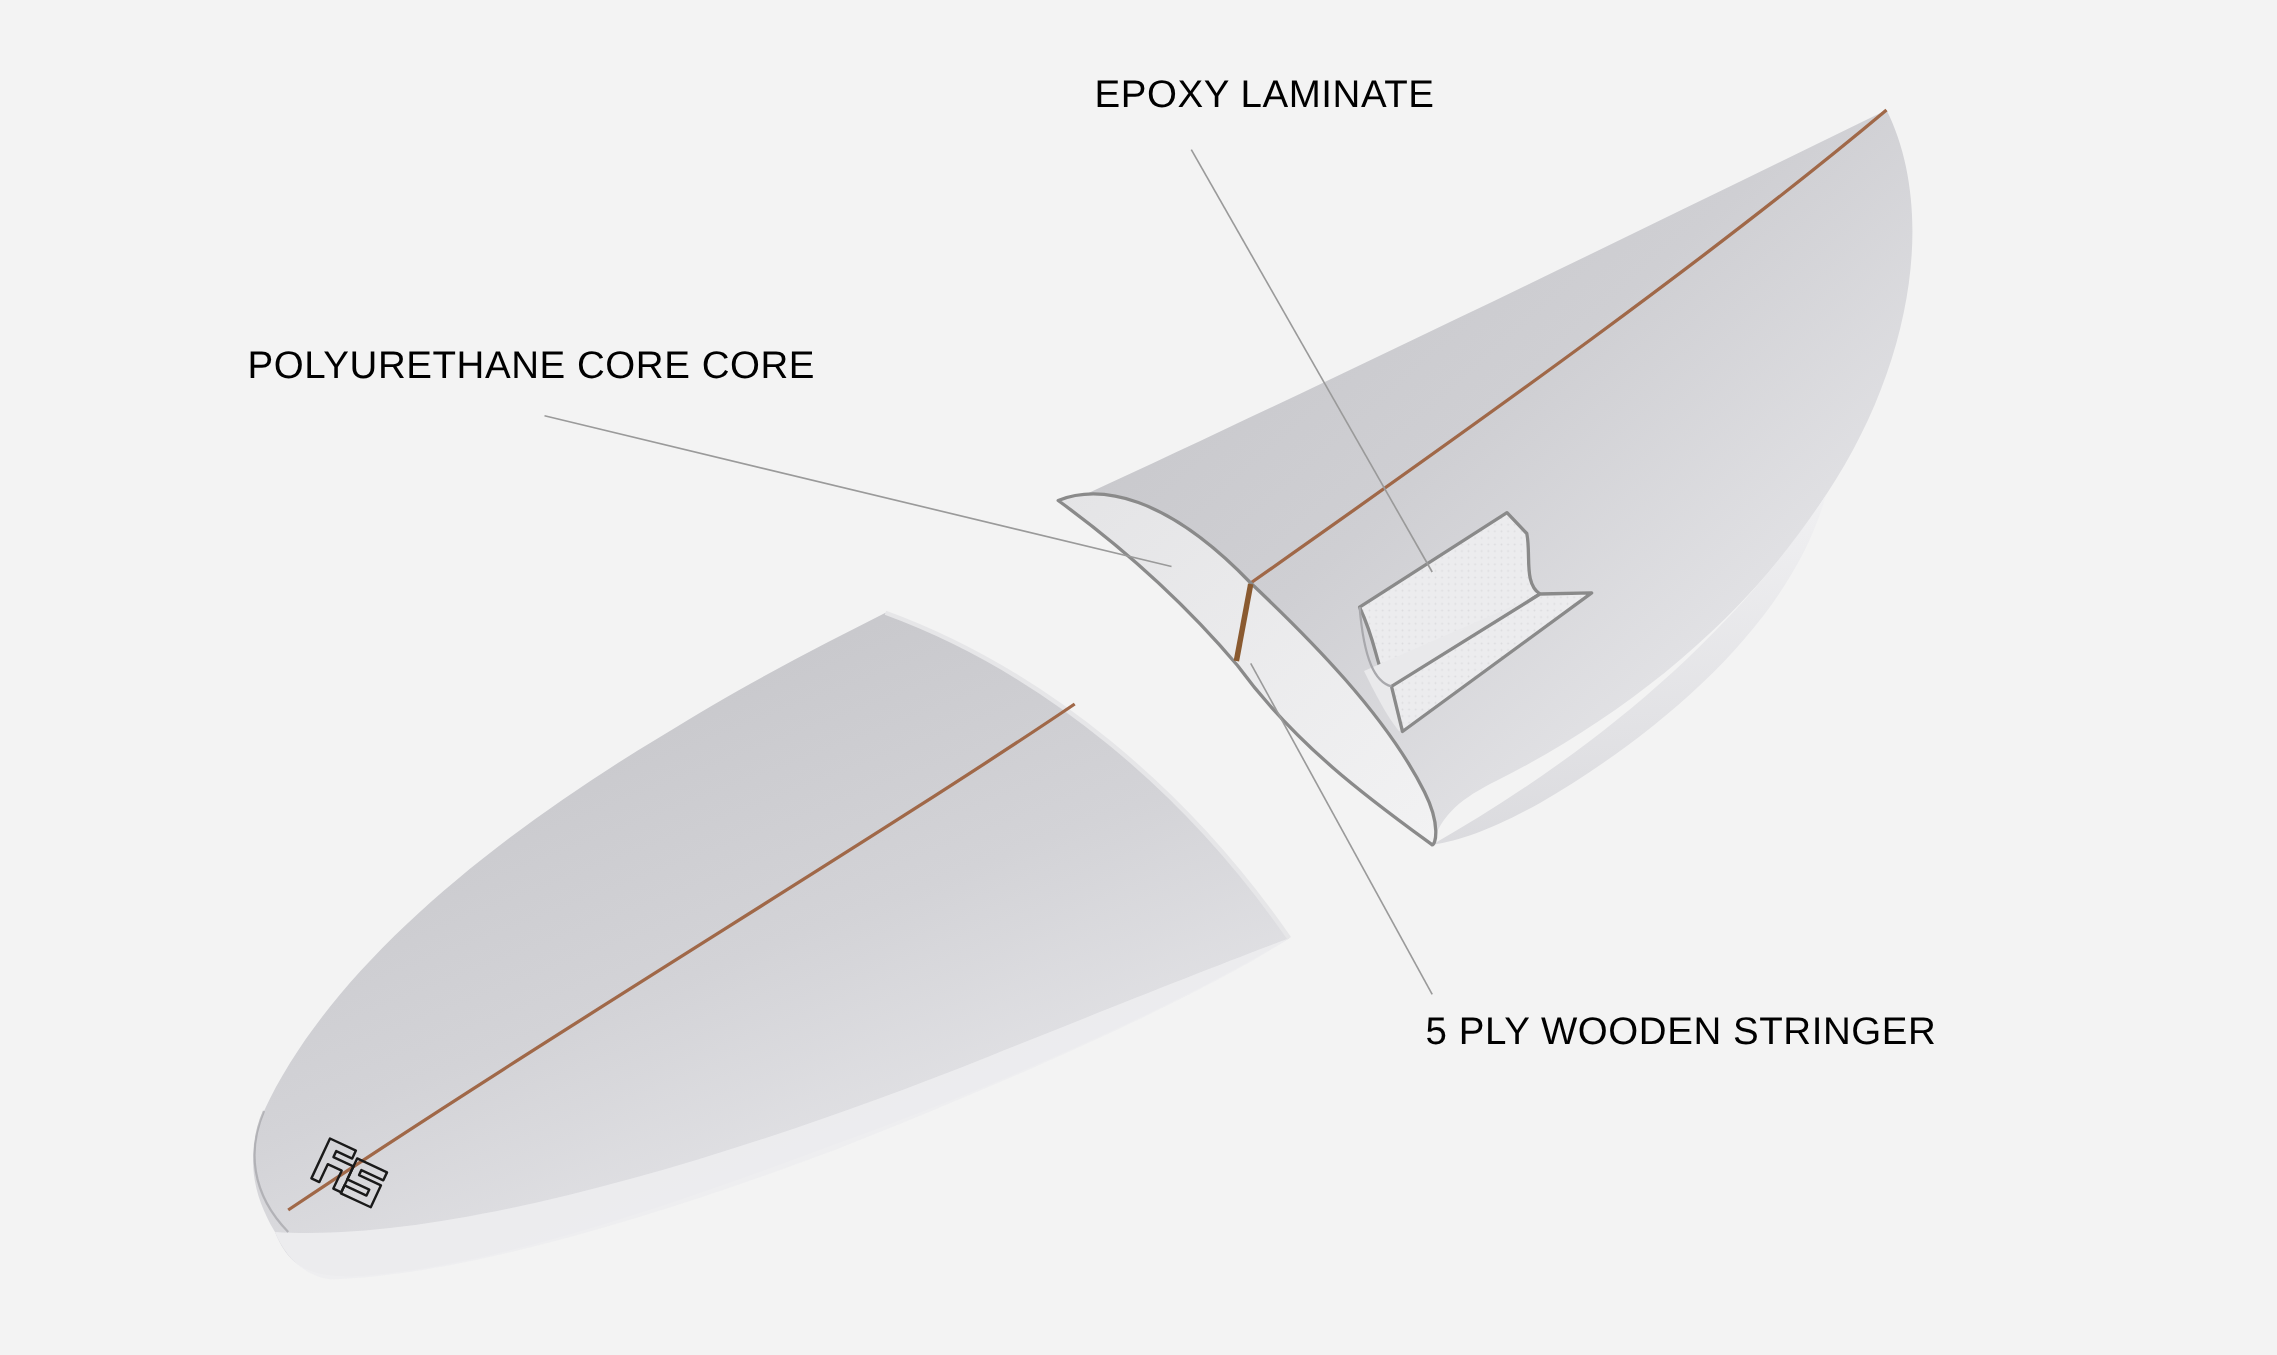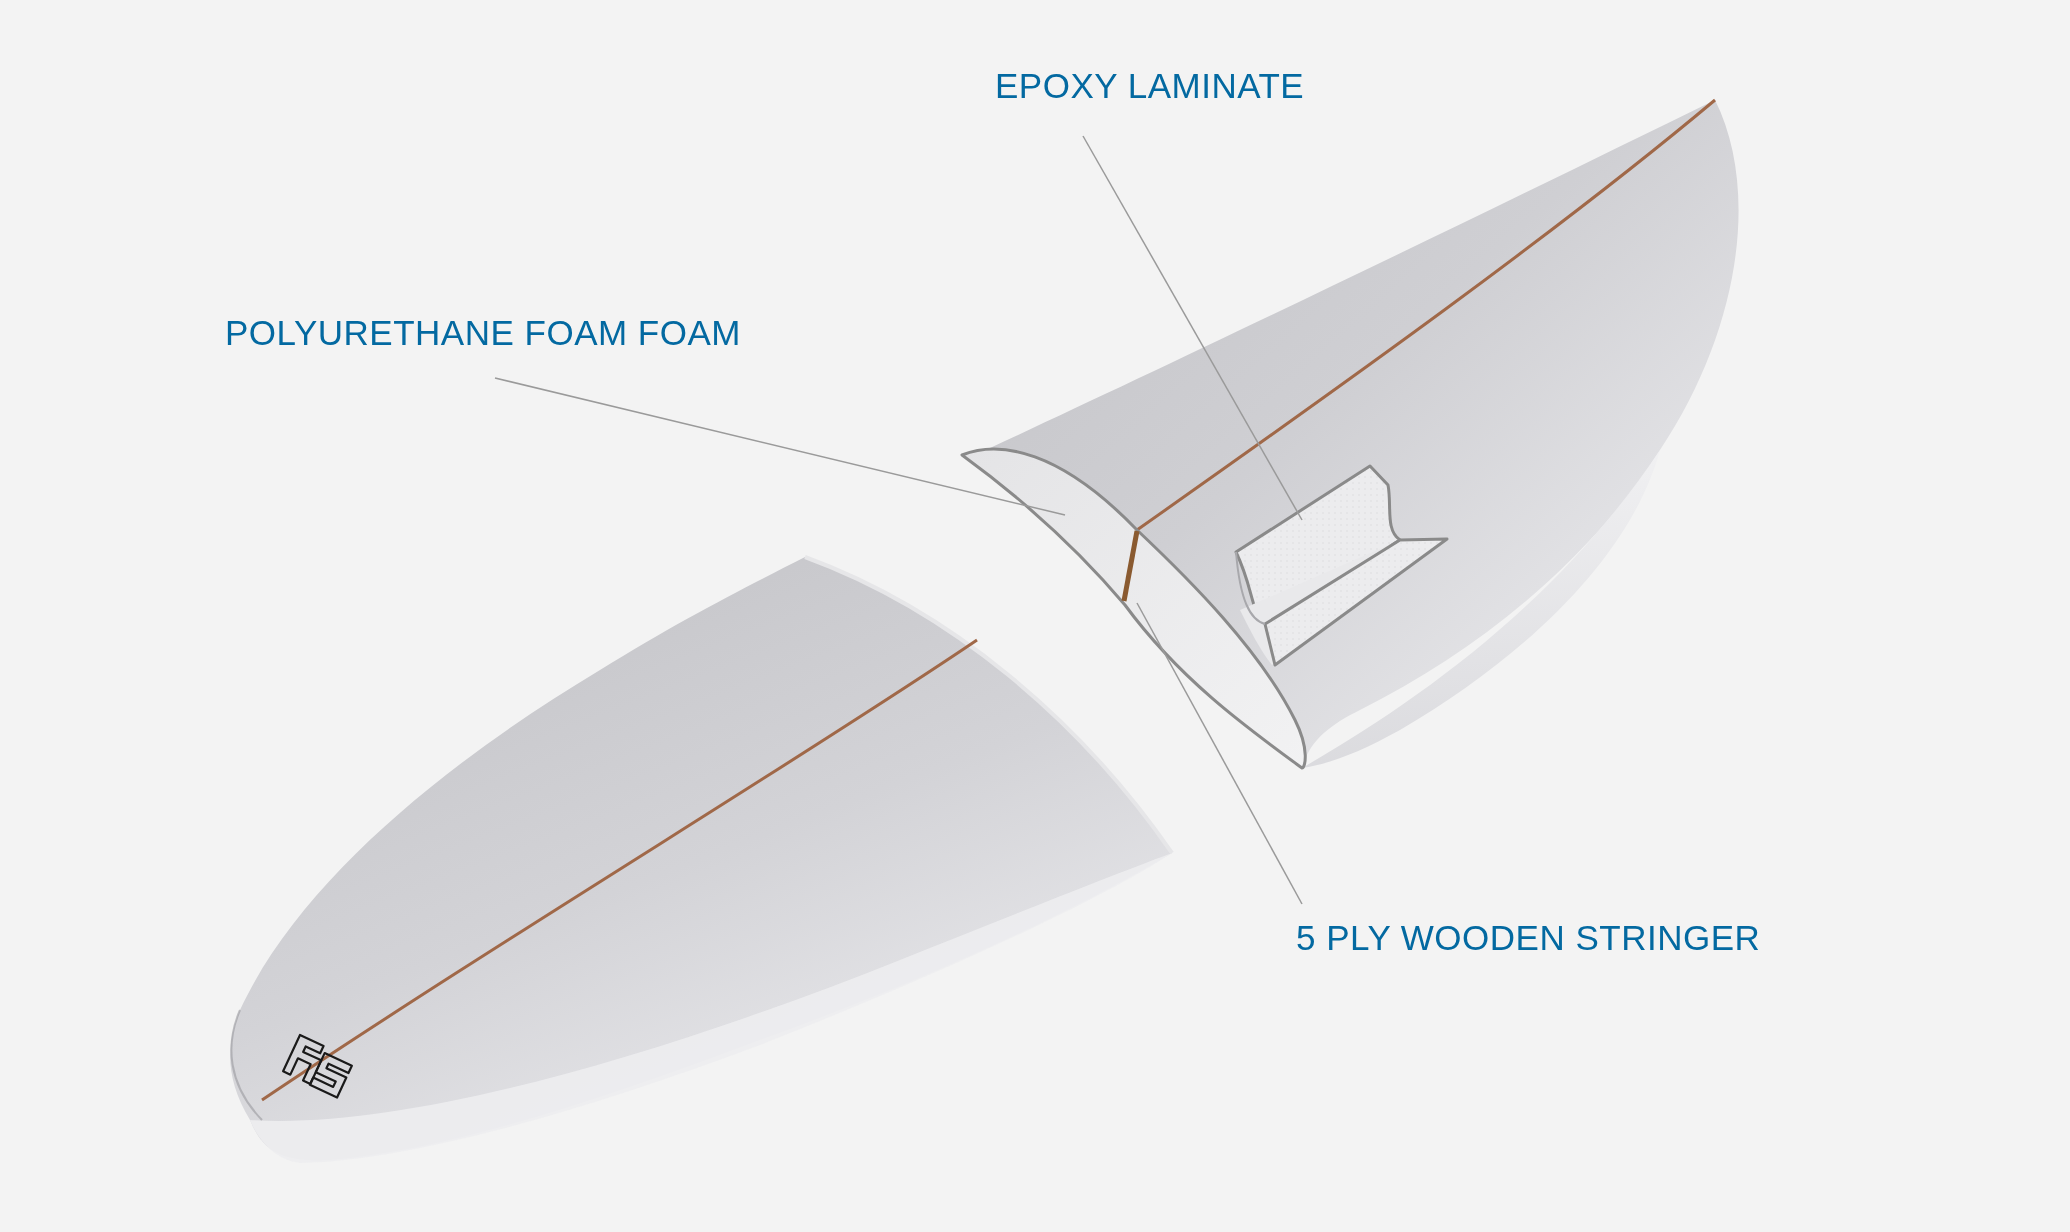--- a/index.html
+++ b/index.html
@@ -20,21 +20,21 @@
       position: absolute;
       left: 0;
       top: 0;
       width: 2070px;
       height: 1232px;
     }
     .label {
       position: absolute;
       font-family: "Liberation Sans", "DejaVu Sans", sans-serif;
       font-size: 35px;
-      color: #0369a1;
+      color: #000000;
       letter-spacing: 0.5px;
       white-space: nowrap;
       line-height: 1;
       font-weight: 400;
     }
   </style>
 </head>
 <body>
 
 <div class="stage">
@@ -127,17 +127,17 @@
       </g>
     </g>
 
     <line x1="1083" y1="136" x2="1302" y2="520" stroke="#9a9a9a" stroke-width="1.5"></line>
     <line x1="495" y1="378" x2="1065" y2="515" stroke="#9a9a9a" stroke-width="1.5"></line>
     <line x1="1137" y1="603" x2="1302" y2="904" stroke="#9a9a9a" stroke-width="1.5"></line>
   </svg>
 
   <div class="label" style="left:995px; top:68px;">EPOXY LAMINATE</div>
 
-  <div class="label" style="left:225px; top:315px;">POLYURETHANE FOAM FOAM</div>
+  <div class="label" style="left:225px; top:315px;">POLYURETHANE CORE CORE</div>
 
   <div class="label" style="left:1296px; top:920px;">5 PLY WOODEN STRINGER</div>
 
 </div>
 
 </body></html>

